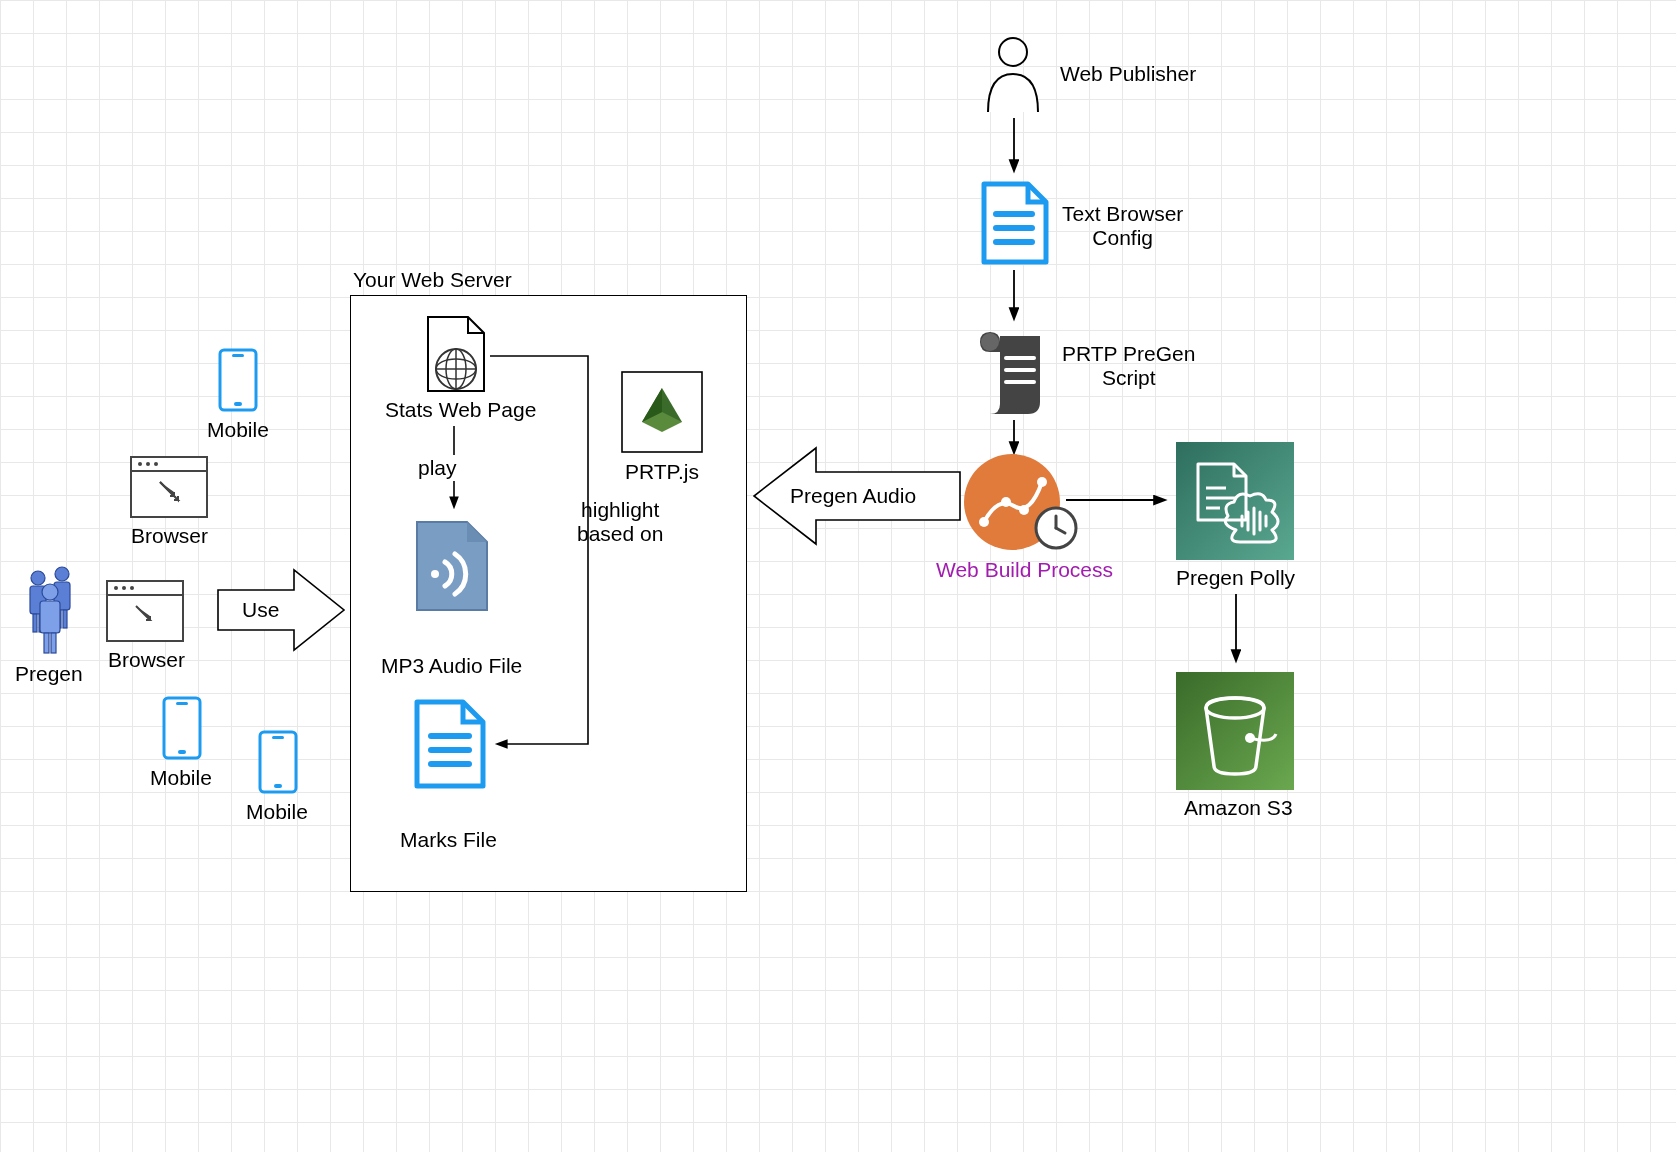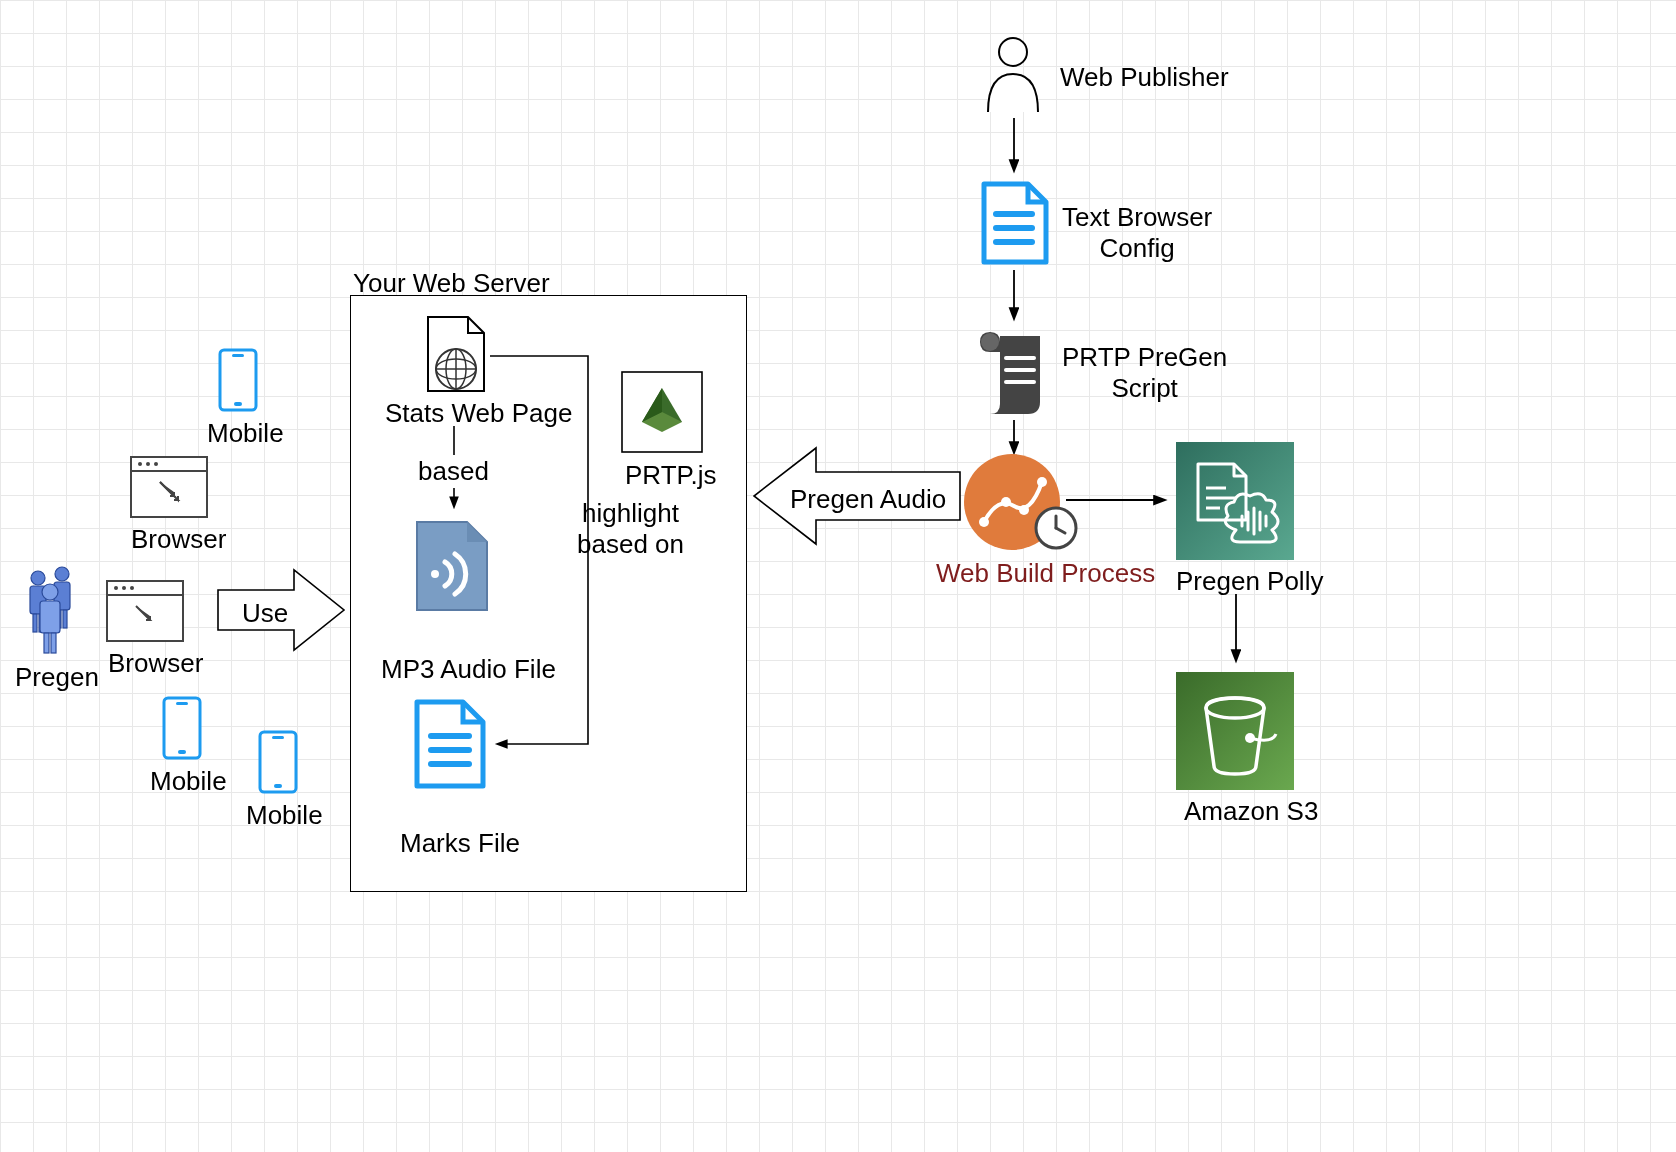--- a/index.html
+++ b/index.html
@@ -2,22 +2,22 @@
 <html><head>
 <meta charset="utf-8">
 <style>
   html,body{margin:0;padding:0;width:1676px;height:1152px;background:#fff;font-family:Helvetica,Arial,sans-serif;color:#000}
   .grid{position:absolute;inset:0;
     background-image:
       linear-gradient(to right,#e8e8e8 1px,transparent 1px),
       linear-gradient(to bottom,#e8e8e8 1px,transparent 1px);
     background-size:33px 33px}
   .stage{position:absolute;inset:0}
-  .lbl{position:absolute;font-size:26px;white-space:pre;text-align:center}
-  .lbl.blue{color:#7f1d1d}
+  .lbl{position:absolute;font-size:21px;white-space:pre;text-align:center}
+  .lbl.blue{color:#a21caf}
   .box{position:absolute;border:1px solid #000;background:#fff}
   svg.abs{position:absolute;overflow:visible}
 </style>
 </head>
 <body>
 <div class="grid"></div>
 
 <div class="stage">
 
 <svg class="abs" style="left:18px;top:568px" width="70" height="90" viewBox="0 0 70 90">
@@ -101,21 +101,21 @@
 <div class="lbl" style="left:385px;top:398px">Stats Web Page</div>
 
 <svg class="abs" style="left:444px;top:424px" width="20" height="90">
   <defs>
         <marker id="ah1" markerWidth="10" markerHeight="10" refX="6" refY="3" orient="auto">
           <path d="M0,0 L8,3 L0,6 Z" fill="#000"></path>
         </marker>
       </defs>
   <line x1="10" y1="2" x2="10" y2="82" stroke="#000" stroke-width="1.6" marker-end="url(#ah1)"></line>
 </svg>
-<div class="lbl" style="left:414px;top:455px;background:#fff;padding:1px 4px">based</div>
+<div class="lbl" style="left:414px;top:455px;background:#fff;padding:1px 4px">play</div>
 
 <svg class="abs" style="left:415px;top:520px" width="74" height="92" viewBox="0 0 74 92">
   <path d="M2 2 H52 L72 22 V90 H2 Z" fill="#7a9dc4" stroke="#5a7ba4" stroke-width="2"></path>
   <path d="M52 2 V22 H72 Z" fill="#6a8db4"></path>
   <g transform="translate(26,54)" fill="none" stroke="#fff" stroke-width="5" stroke-linecap="round">
     <circle cx="-6" cy="0" r="4" fill="#fff" stroke="none"></circle>
     <path d="M4 -12 A14 14 0 0 1 4 12"></path>
     <path d="M14 -20 A24 24 0 0 1 14 20"></path>
   </g>
 </svg>

